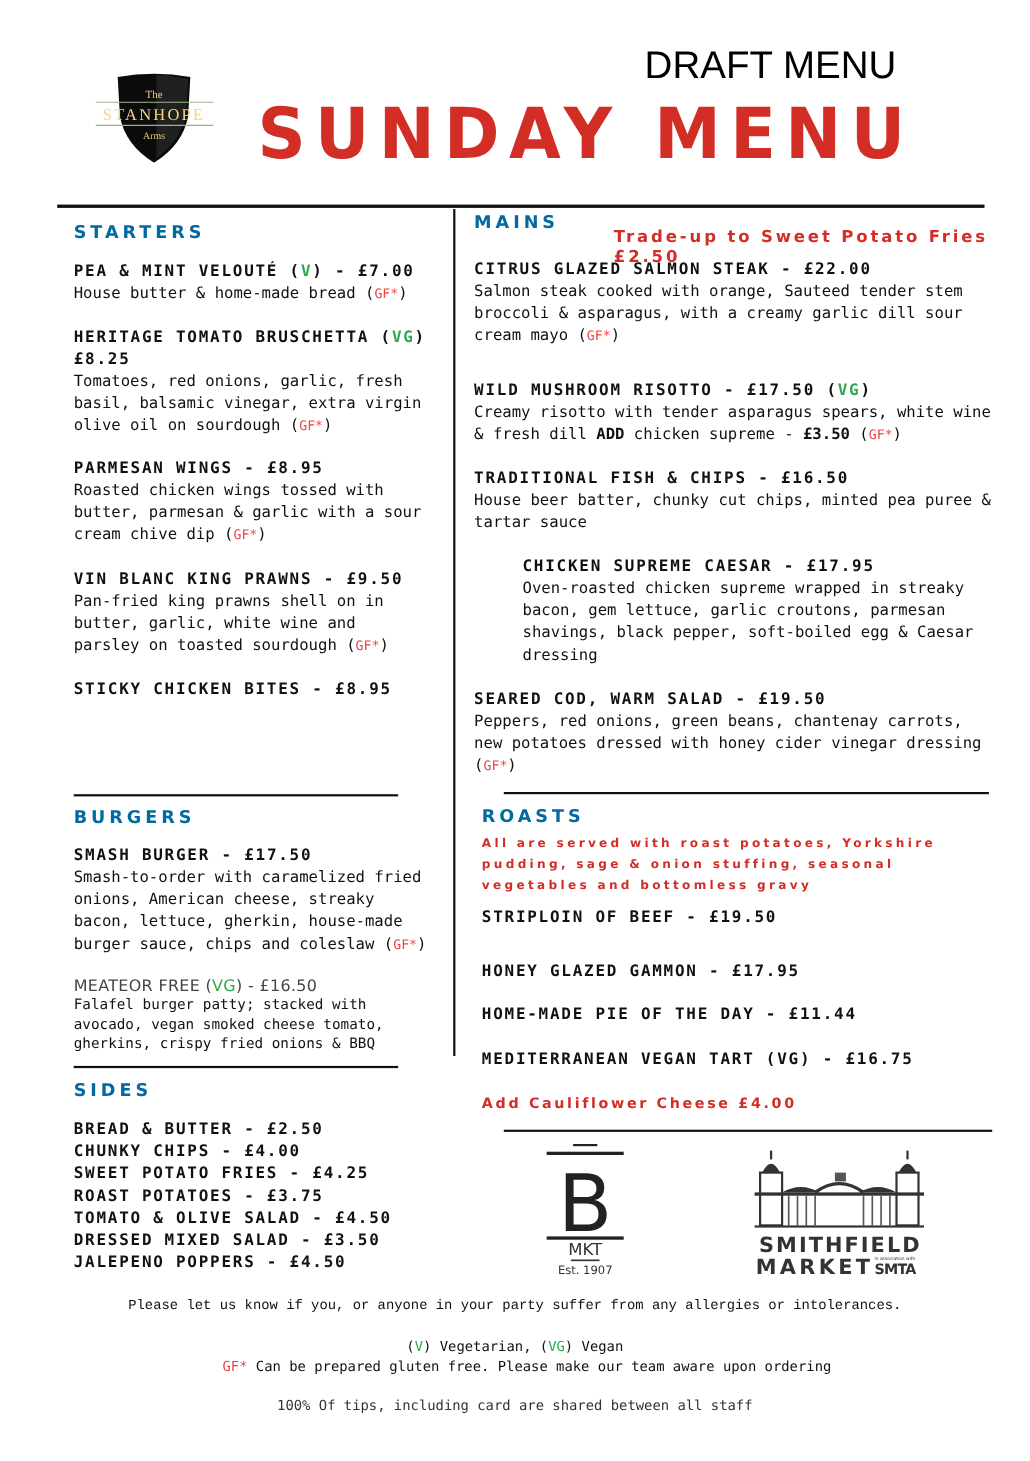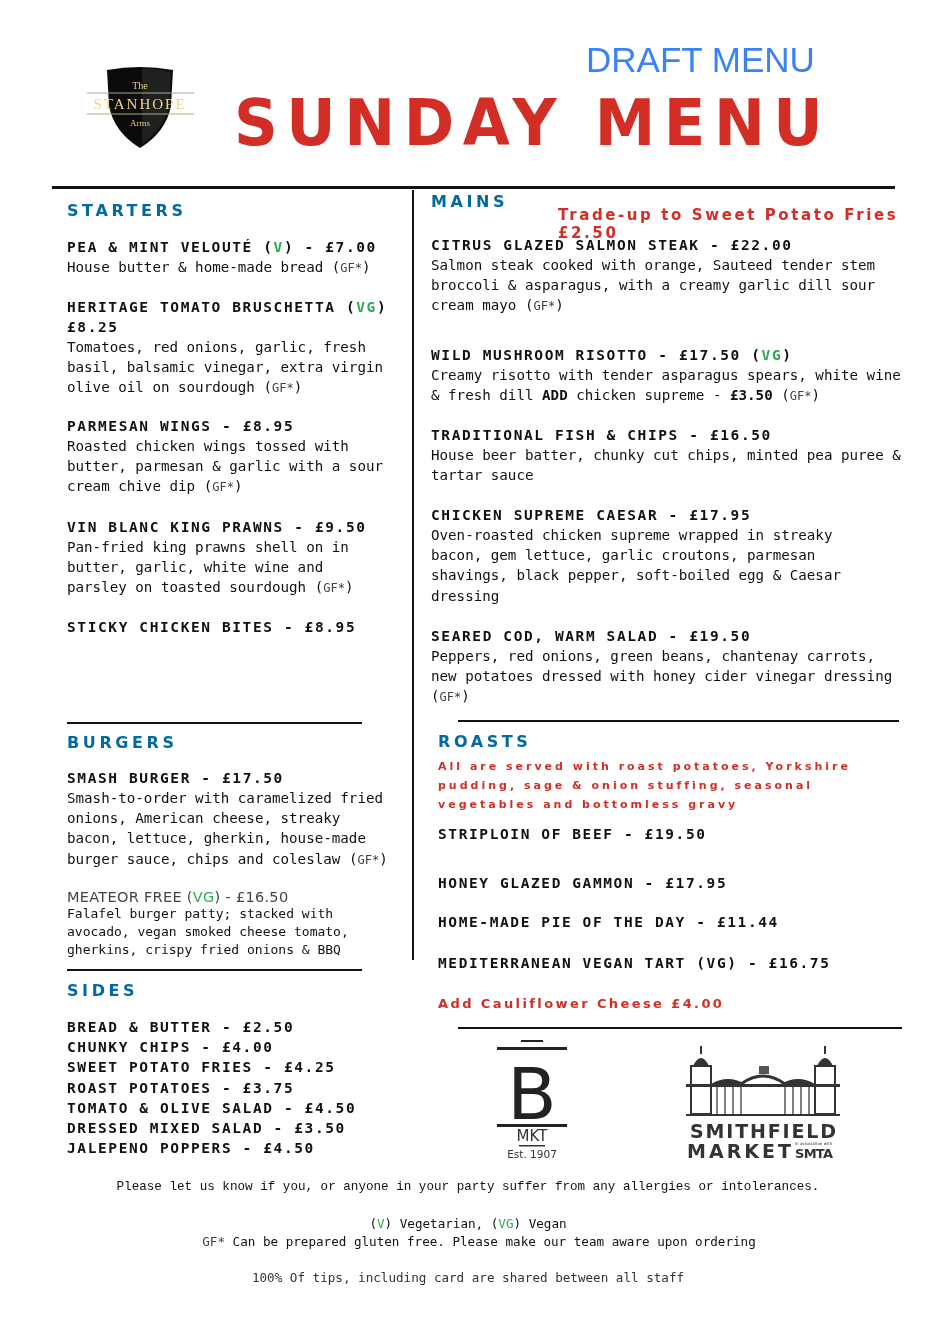--- a/index.html
+++ b/index.html
@@ -1,28 +1,28 @@
 <!DOCTYPE html>
 <html><head>
 <meta charset="utf-8">
 <style>
   html, body { margin:0; padding:0; }
   body { width:936px; height:1328px; background:#ffffff; position:relative; overflow:hidden; font-family:"DejaVu Sans Mono", monospace; color:#111; }
   .abs { position:absolute; }
-  .draft { left:586px; top:40px; font-family:"Liberation Sans", sans-serif; font-size:35px; color:#3b82f6; letter-spacing:0px; }
+  .draft { left:586px; top:40px; font-family:"Liberation Sans", sans-serif; font-size:35px; color:#000000; letter-spacing:0px; }
   .title { left:234px; top:86px; font-family:"DejaVu Sans", sans-serif; font-weight:bold; font-size:64px; color:#d22e26; letter-spacing:9px; transform:scaleX(0.95); transform-origin:left top; }
   .logo { left:82px; top:66px; width:116px; height:82px; }
   .logo svg { display:block; }
   .hr-top { left:52px; top:186px; width:843px; height:3px; background:#111; }
   .vline { left:412px; top:190px; width:2px; height:770px; background:#111; }
   .sec-title { font-family:"DejaVu Sans", sans-serif; font-weight:bold; color:#0369a1; font-size:16px; letter-spacing:3.6px; }
   .note-red { font-family:"DejaVu Sans", sans-serif; font-weight:bold; color:#d22e26; font-size:11px; letter-spacing:3px; }
   .item-name { font-family:"DejaVu Sans Mono", monospace; font-weight:bold; font-size:14.5px; letter-spacing:1.6px; line-height:20px; color:#111; }
   .item-desc { font-family:"DejaVu Sans Mono", monospace; font-size:14.2px; line-height:20.2px; color:#111; white-space:pre-line; }
-  .gf { color:#404040; font-size:12px; }
+  .gf { color:#ef4444; font-size:12px; }
   .veg { color:#2fa84f; }
   .col-left { left:67px; width:340px; }
   .col-right { left:431px; width:480px; }
   .rule { height:2px; background:#111; }
   .sides-list .item-name { line-height:20.2px; }
   .footer { width:936px; left:0; text-align:center; font-family:"DejaVu Sans Mono", monospace; font-size:12.6px; color:#111; }
   .grey-name { color:#444; font-weight:normal; font-family:"DejaVu Sans", sans-serif; font-size:14.5px; letter-spacing:0.3px; }
   .small-desc { font-size:13px; line-height:18px; }
 </style>
 </head>
@@ -109,21 +109,21 @@
 <div class="abs col-right" style="top:345px;">
   <div class="item-name"><span>WILD MUSHROOM RISOTTO</span> - <span>£17.50</span> (<span class="veg">VG</span>)</div>
   <div class="item-desc"><span>Creamy risotto with tender asparagus spears, white wine &amp; fresh dill </span><b>ADD</b><span> chicken supreme - </span><b>£3.50</b> (<span class="gf">GF*</span>)</div>
 </div>
 
 <div class="abs col-right" style="top:425px;">
   <div class="item-name"><span>TRADITIONAL FISH &amp; CHIPS</span> - <span>£16.50</span></div>
   <div class="item-desc">House beer batter, chunky cut chips, minted pea puree &amp; tartar sauce</div>
 </div>
 
-<div class="abs col-right" style="top:505px;width:430px;">
+<div class="abs col-right" style="top:505px;width:430px;margin-left:44px;">
   <div class="item-name"><span>CHICKEN SUPREME CAESAR</span> - <span>£17.95</span></div>
   <div class="item-desc">Oven-roasted chicken supreme wrapped in streaky bacon, gem lettuce, garlic croutons, parmesan shavings, black pepper, soft-boiled egg &amp; Caesar dressing</div>
 </div>
 
 <div class="abs col-right" style="top:626px;width:470px;">
   <div class="item-name"><span>SEARED COD, WARM SALAD</span> - <span>£19.50</span></div>
   <div class="item-desc"><span>Peppers, red onions, green beans, chantenay carrots, new potatoes dressed with honey cider vinegar dressing</span> (<span class="gf">GF*</span>)</div>
 </div>
 
 <div class="abs rule" style="left:458px;top:720px;width:441px;"></div>

